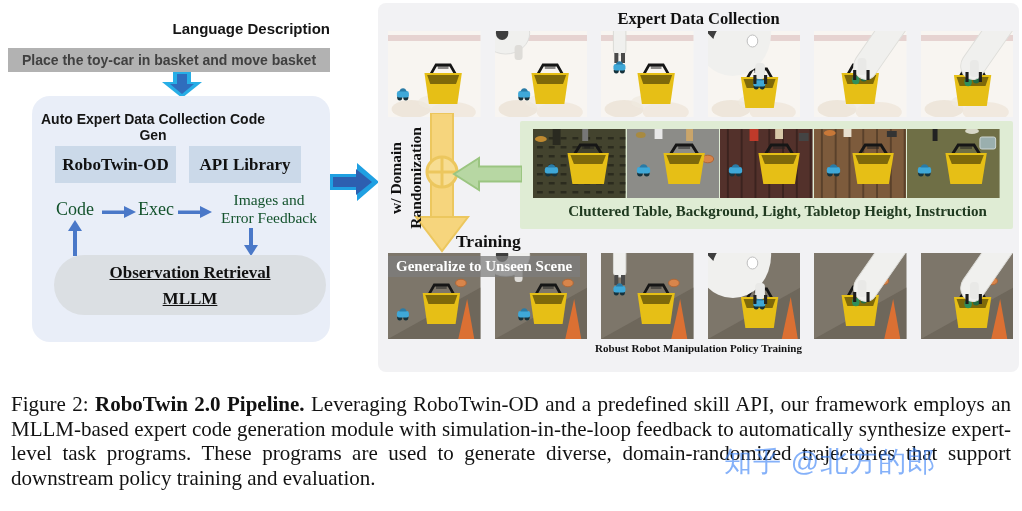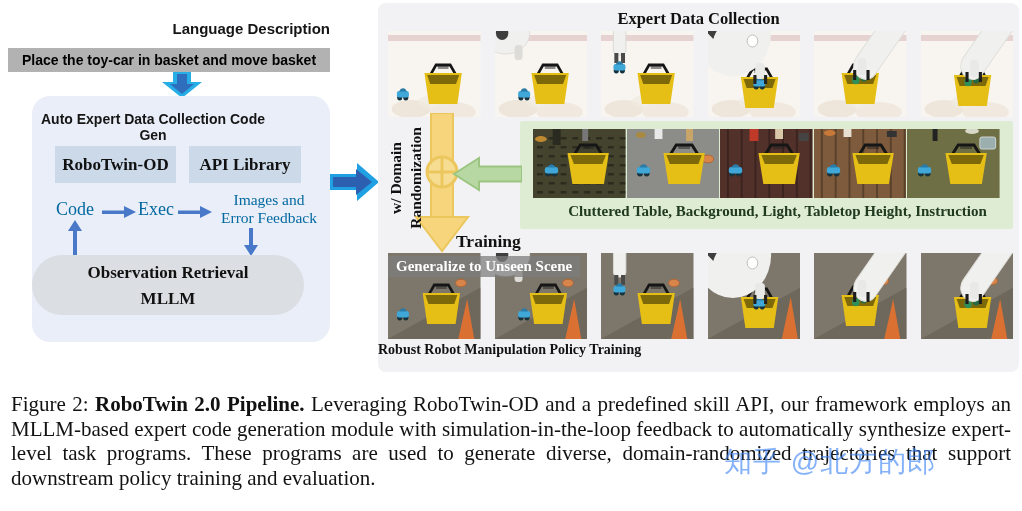--- a/index.html
+++ b/index.html
@@ -1,58 +1,58 @@
 <!DOCTYPE html>
 <html><head>
 <meta charset="utf-8">
 <style>
   html,body{margin:0;padding:0;background:#ffffff;}
   .fig{position:relative;width:1022px;height:511px;background:#ffffff;overflow:hidden;
        font-family:"Liberation Sans",sans-serif;}
   .abs{position:absolute;}
   .sans-b{font-family:"Liberation Sans",sans-serif;font-weight:bold;color:#151515;}
-  .serif{font-family:"Liberation Serif",serif;color:#0369a1;}
+  .serif{font-family:"Liberation Serif",serif;color:#14532d;}
   .serif-b{font-family:"Liberation Serif",serif;font-weight:bold;color:#111;}
 
   
   .lang-head{left:30px;top:20px;width:300px;text-align:right;font-size:15px;}
   .instr-bar{left:8px;top:48px;width:322px;height:24px;background:#b2b2b2;
-             font-size:14px;line-height:24px;text-align:center;color:#000000;white-space:nowrap;}
+             font-size:14px;line-height:24px;text-align:center;color:#404040;white-space:nowrap;}
   .arr-down-big{left:160px;top:72px;}
   .codegen{left:32px;top:96px;width:298px;height:246px;background:#e9eef8;border-radius:18px;}
   .cg-title{left:0;top:15px;width:242px;text-align:center;font-size:14px;}
   .cg-box{height:37px;background:#cbd9e9;font-size:17px;line-height:37px;text-align:center;}
   .rt-box{left:23px;top:50px;width:121px;}
   .api-box{left:157px;top:50px;width:112px;}
   .code-lbl{left:24px;top:103px;font-size:18px;}
   .exec-lbl{left:106px;top:103px;font-size:18px;}
   .feedback{left:178px;top:95px;width:118px;text-align:center;font-size:15.5px;line-height:18px;}
-  .pill{left:0;top:159px;width:272px;height:60px;background:#dbdfe3;border-radius:30px;
-        text-align:center;font-size:17px;line-height:26px;padding-top:5px;box-sizing:border-box;}
+  .pill{left:22px;top:159px;width:272px;height:60px;background:#dbdfe3;border-radius:30px;
+        text-align:center;font-size:17px;line-height:26px;padding-top:5px;box-sizing:border-box;text-decoration:underline;}
   .arr-mid{left:330px;top:160px;}
 
   
   .rpanel{left:378px;top:3px;width:641px;height:369px;background:#f2f2f4;border-radius:8px;}
   .r-title{left:0;top:6px;width:641px;text-align:center;font-size:16.5px;}
   .row{display:flex;gap:14px;}
   .row-top{left:10px;top:28px;width:625px;height:86px;}
   .row-bottom{left:10px;top:250px;width:625px;height:86px;}
   .frame{flex:1;height:100%;overflow:hidden;position:relative;}
   .frame svg{display:block;width:100%;height:100%;}
   .domain-lbl{left:-31px;top:154px;width:120px;height:42px;transform:rotate(-90deg);
               text-align:center;font-size:15.5px;line-height:20px;}
   .y-arrow{left:36px;top:110px;}
   .g-arrow{left:74px;top:152px;}
   .gpanel{left:142px;top:118px;width:493px;height:108px;background:#dfecd4;border-radius:2px;}
   .row-g{left:13px;top:8px;width:467px;height:69px;gap:1px;}
   .g-caption{left:0;top:82px;width:515px;text-align:center;font-size:15px;color:#203a20;}
   .training-lbl{left:78px;top:228px;font-size:17.5px;}
   .overlay-lbl{left:0;top:3px;height:21px;line-height:21px;padding:0 8px;
                background:rgba(125,125,125,.75);color:#ffffff;font-size:15px;z-index:4;}
-  .b-caption{left:0;top:339px;width:641px;text-align:left;font-size:14px;}
+  .b-caption{left:0;top:339px;width:641px;text-align:center;font-size:11px;}
 
   
   .caption{left:11px;top:392px;width:1000px;font-size:21px;line-height:1.17;
            text-align:justify;color:#121212;}
   .wm{left:724px;top:443px;font-size:28px;color:#3b82f6;opacity:.62;letter-spacing:1px;
       white-space:nowrap;z-index:6;}
 </style>
 </head>
 <body>
 

